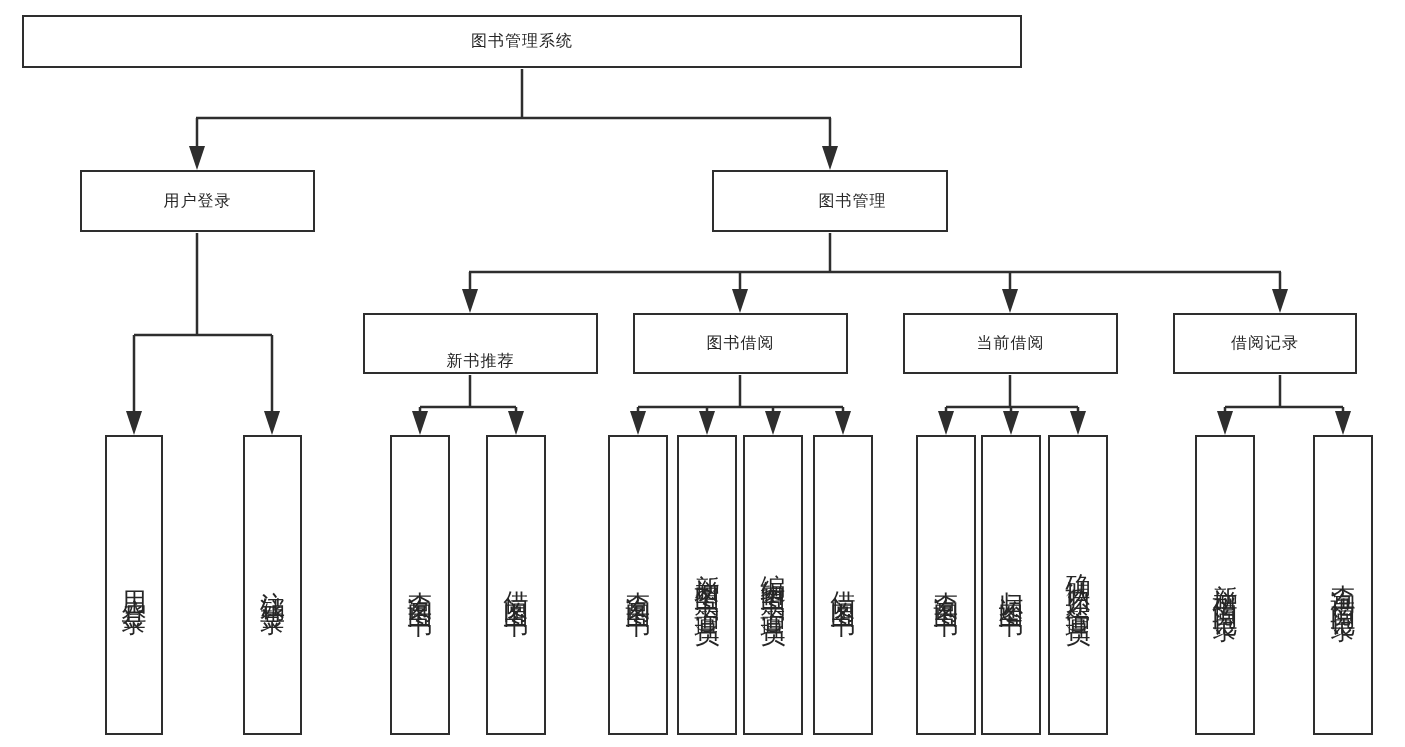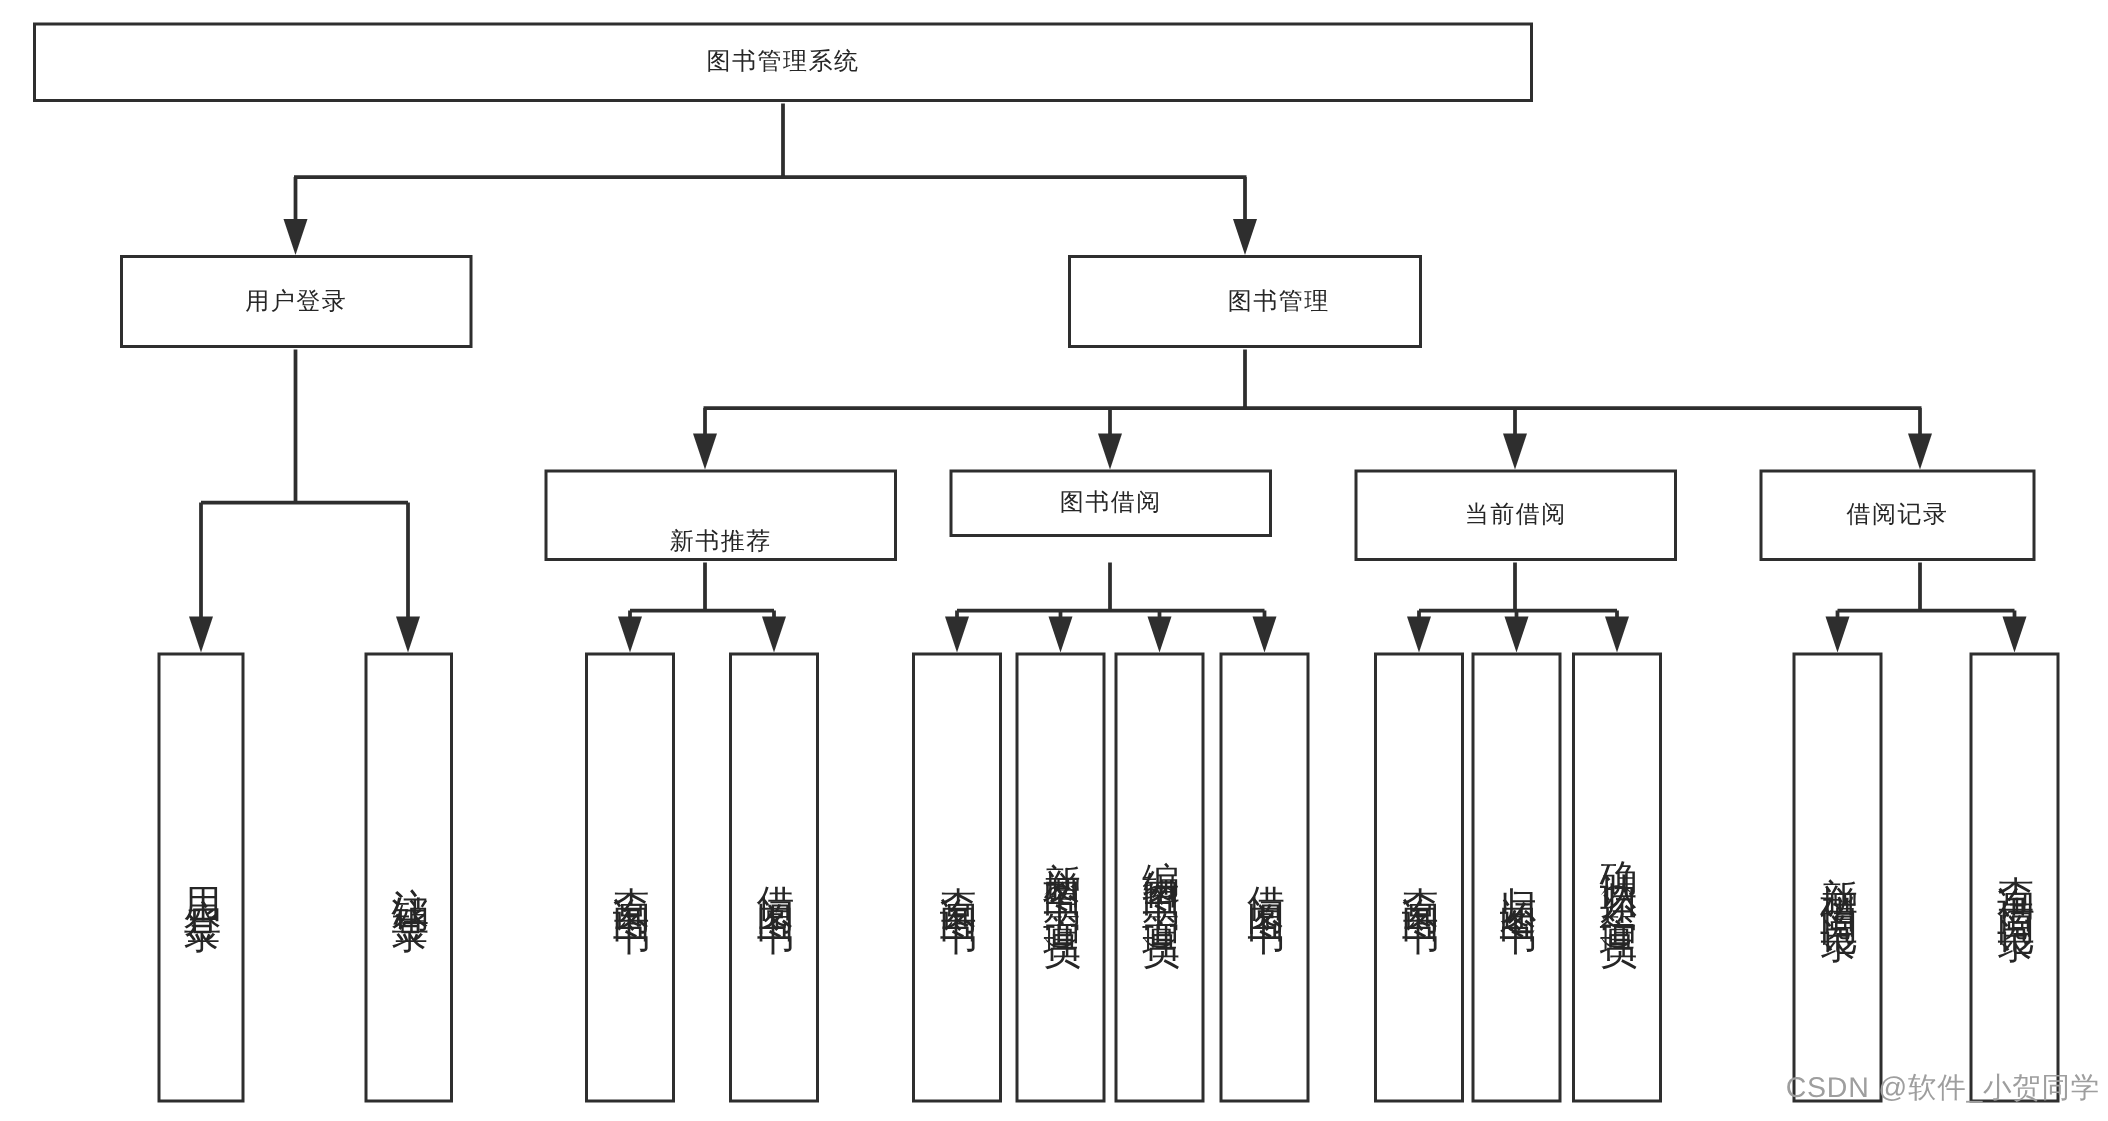--- a/index.html
+++ b/index.html
@@ -78,21 +78,21 @@
   <div class="node" style="left:80px;top:170px;width:235px;height:62px;">
     <span class="h-label">用户登录</span>
   </div>
   <div class="node" style="left:712px;top:170px;width:236px;height:62px;padding-left:45px;">
     <span class="h-label">图书管理</span>
   </div>
 
   <div class="node" style="left:363px;top:313px;width:235px;height:61px;align-items:flex-end;">
     <span class="h-label">新书推荐</span>
   </div>
-  <div class="node" style="left:633px;top:313px;width:215px;height:45px;">
+  <div class="node" style="left:633px;top:313px;width:215px;height:61px;">
     <span class="h-label">图书借阅</span>
   </div>
   <div class="node" style="left:903px;top:313px;width:215px;height:61px;">
     <span class="h-label">当前借阅</span>
   </div>
   <div class="node" style="left:1173px;top:313px;width:184px;height:61px;">
     <span class="h-label">借阅记录</span>
   </div>
 
   <div class="node" style="left:105px;top:435px;width:58px;height:300px;">
@@ -132,15 +132,14 @@
     <span class="v-label">确认归还（管理员）</span>
   </div>
 
   <div class="node" style="left:1195px;top:435px;width:60px;height:300px;">
     <span class="v-label">新增借阅记录</span>
   </div>
   <div class="node" style="left:1313px;top:435px;width:60px;height:300px;">
     <span class="v-label">查询借阅记录</span>
   </div>
 
-  <div class="watermark">CSDN @软件_小贺同学</div>
 
 </div>
 
 </body></html>

